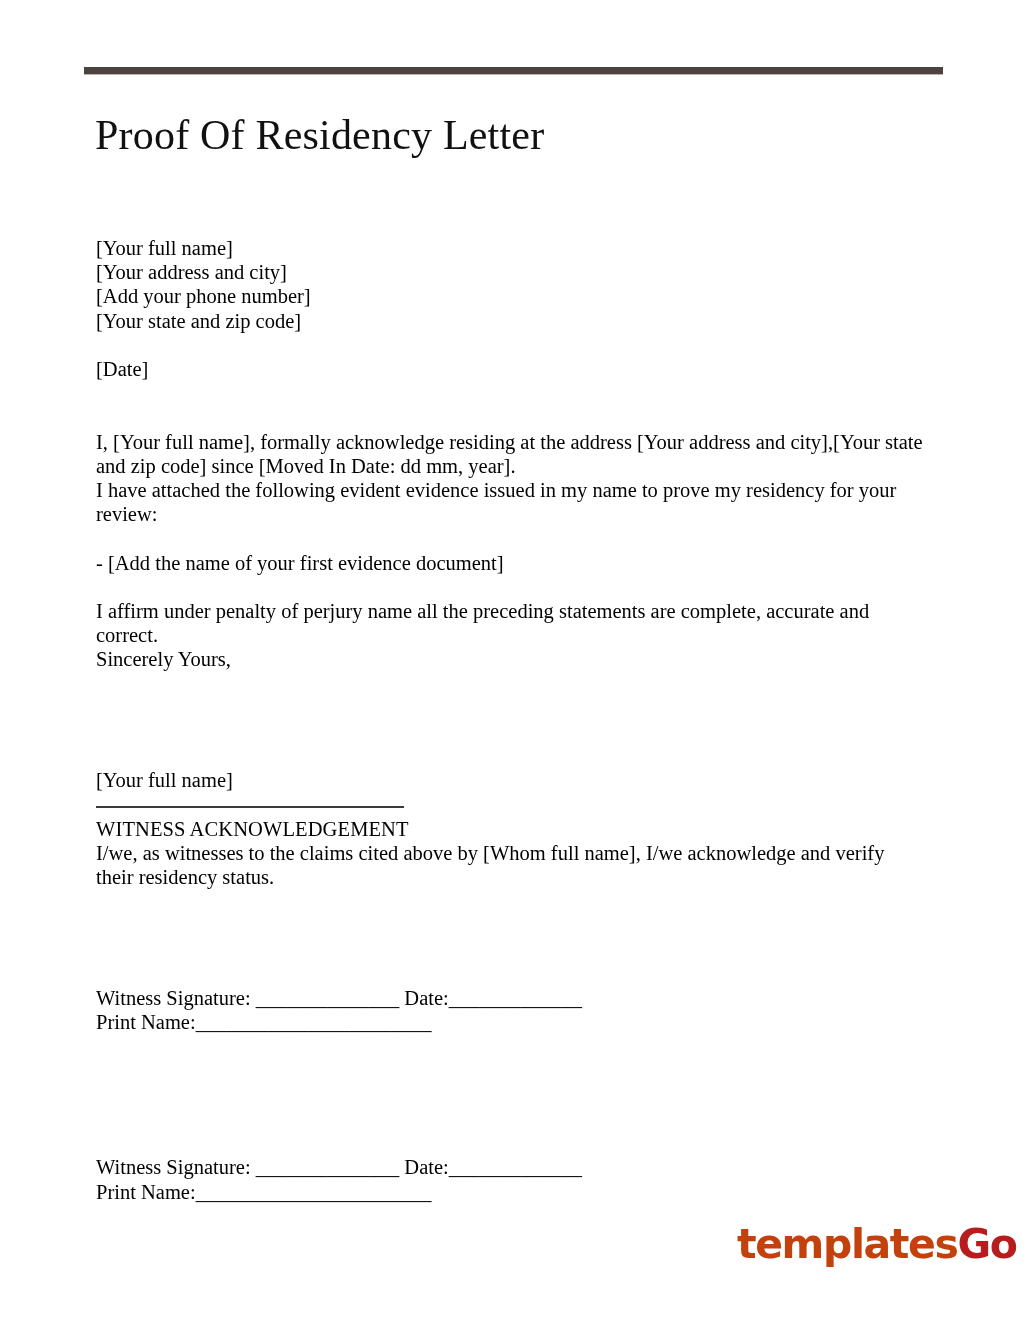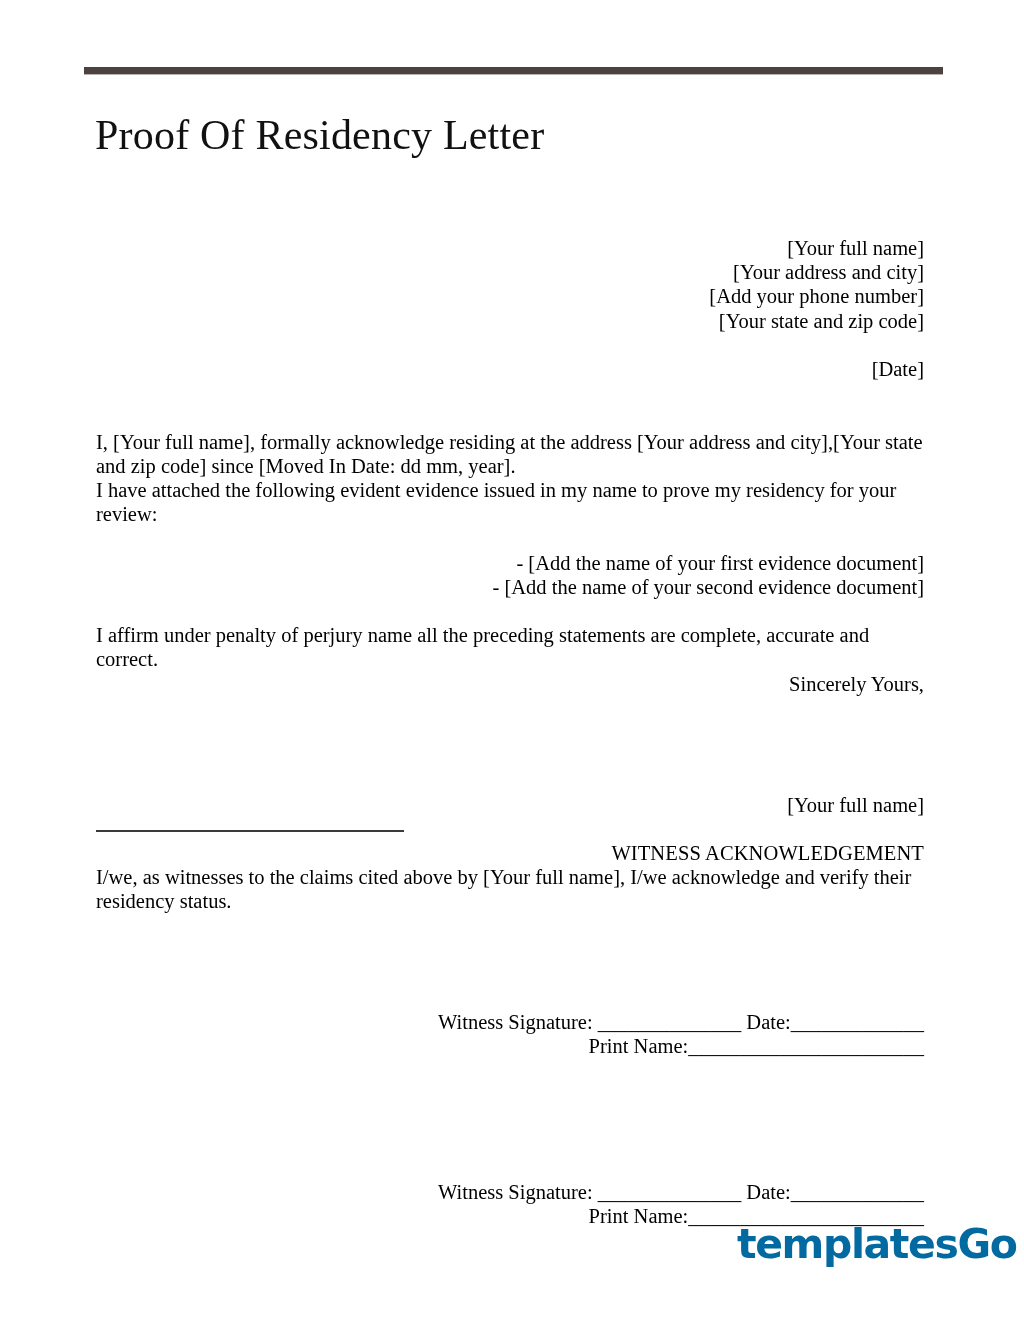--- a/index.html
+++ b/index.html
@@ -59,21 +59,21 @@
     top: 236px;
     width: 828px;
     font-size: 20.5px;
     line-height: 24.2px;
   }
 
   .blk { margin: 0; }
   .spacer { height: 24.2px; }
   .spacer-lg { height: 48.4px; }
 
-  .line { display: block; white-space: pre-wrap; text-align: right; }
+  .line { display: block; white-space: pre-wrap; }
 
   .flow {
     display: block;
     text-align: left;
     white-space: pre-wrap;
   }
 
   
   .sig-rule {
     display: block;
@@ -91,22 +91,22 @@
     position: absolute;
     left: 737px;
     top: 1224px;
     font-family: "DejaVu Sans", "Liberation Sans", sans-serif;
     font-size: 41px;
     font-weight: bold;
     letter-spacing: -1.4px;
     line-height: 1;
     white-space: nowrap;
   }
-  .logo .lg-dark { color: #0369a1; }
-  .logo .lg-green { color: #0369a1; text-align: center; }
+  .logo .lg-dark { color: #c2410c; }
+  .logo .lg-green { color: #b91c1c; text-align: center; }
 </style>
 </head>
 <body>
 
 <div class="page">
 
   <div class="top-rule"></div>
 
   <h1 class="doc-title">Proof Of Residency Letter</h1>
 
@@ -132,41 +132,40 @@
 
     <div class="blk">
       <span class="flow">I, [Your full name], formally acknowledge residing at the address [Your address and city],[Your state and zip code] since [Moved In Date: dd mm, year].</span>
       <span class="flow">I have attached the following evident evidence issued in my name to prove my residency for your review:</span>
     </div>
 
     <div class="spacer"></div>
 
     <div class="blk">
       <span class="line">- [Add the name of your first evidence document]</span>
-      <span class="line">- [Add the name of your second evidence document]</span>
     </div>
 
     <div class="spacer"></div>
 
     <div class="blk">
       <span class="flow">I affirm under penalty of perjury name all the preceding statements are complete, accurate and correct.</span>
       <span class="line">Sincerely Yours,</span>
     </div>
 
     <div class="spacer-lg"></div>
     <div class="spacer-lg"></div>
 
     <div class="blk">
       <span class="line">[Your full name]</span>
       <span class="sig-rule"></span>
     </div>
 
     <div class="blk">
       <span class="line caps">WITNESS ACKNOWLEDGEMENT</span>
-      <span class="flow">I/we, as witnesses to the claims cited above by [Your full name], I/we acknowledge and verify their residency status.</span>
+      <span class="flow">I/we, as witnesses to the claims cited above by [Whom full name], I/we acknowledge and verify their residency status.</span>
     </div>
 
     <div class="spacer-lg"></div>
     <div class="spacer-lg"></div>
 
     <div class="blk">
       <span class="line">Witness Signature: ______________ Date:_____________</span>
       <span class="line">Print Name:_______________________</span>
     </div>
 

